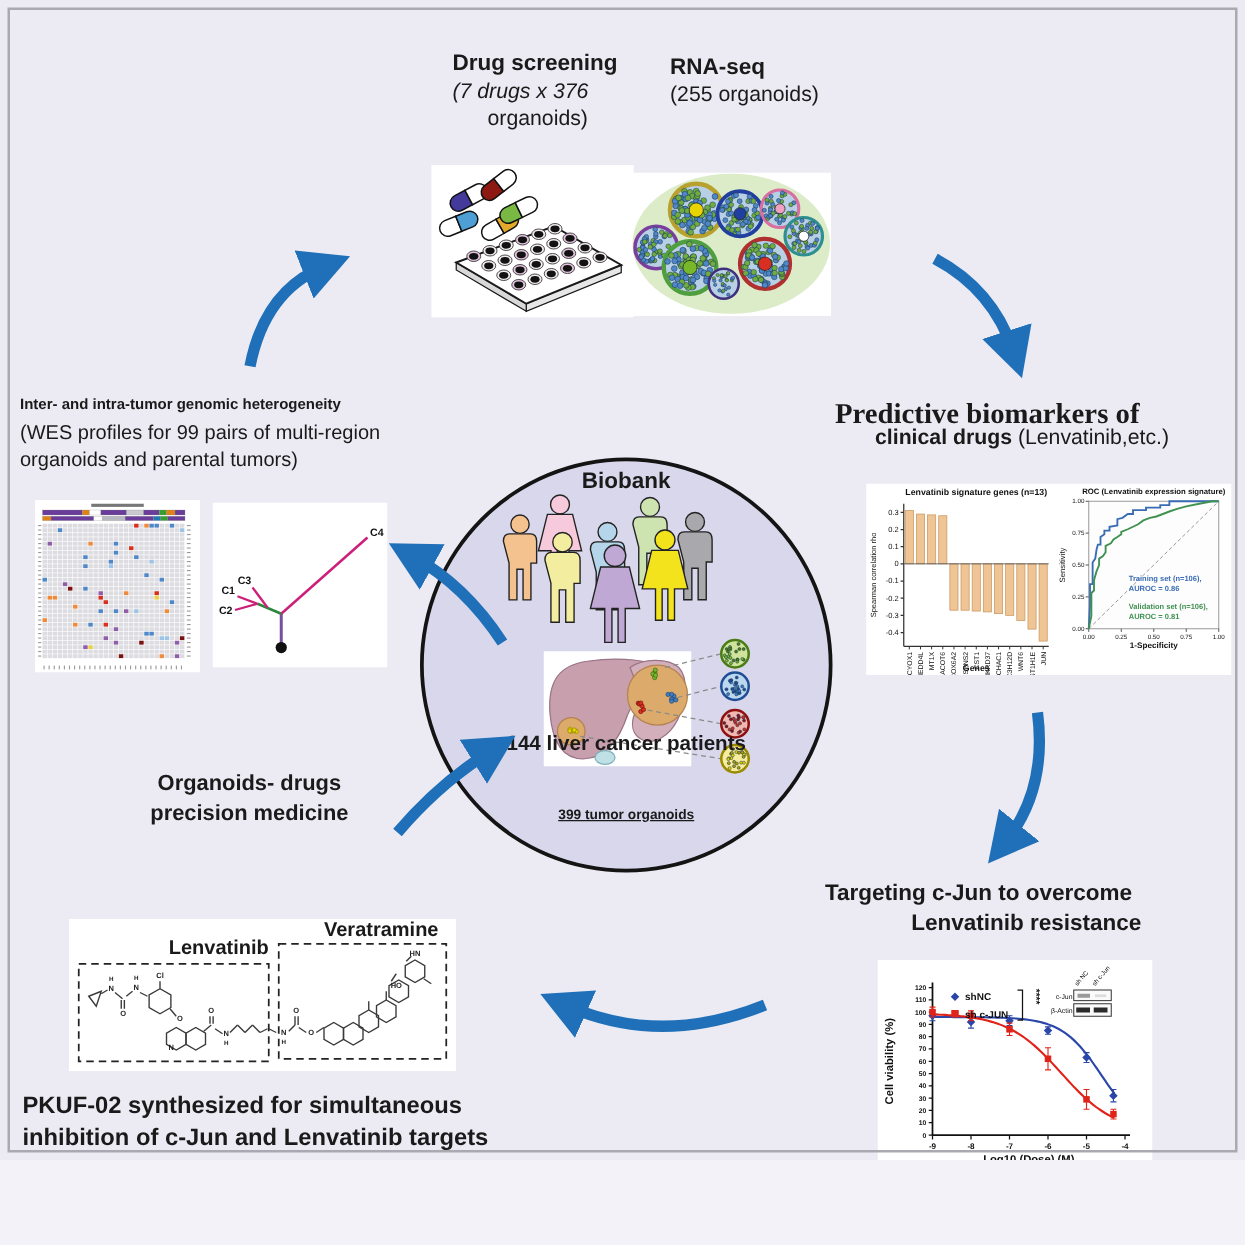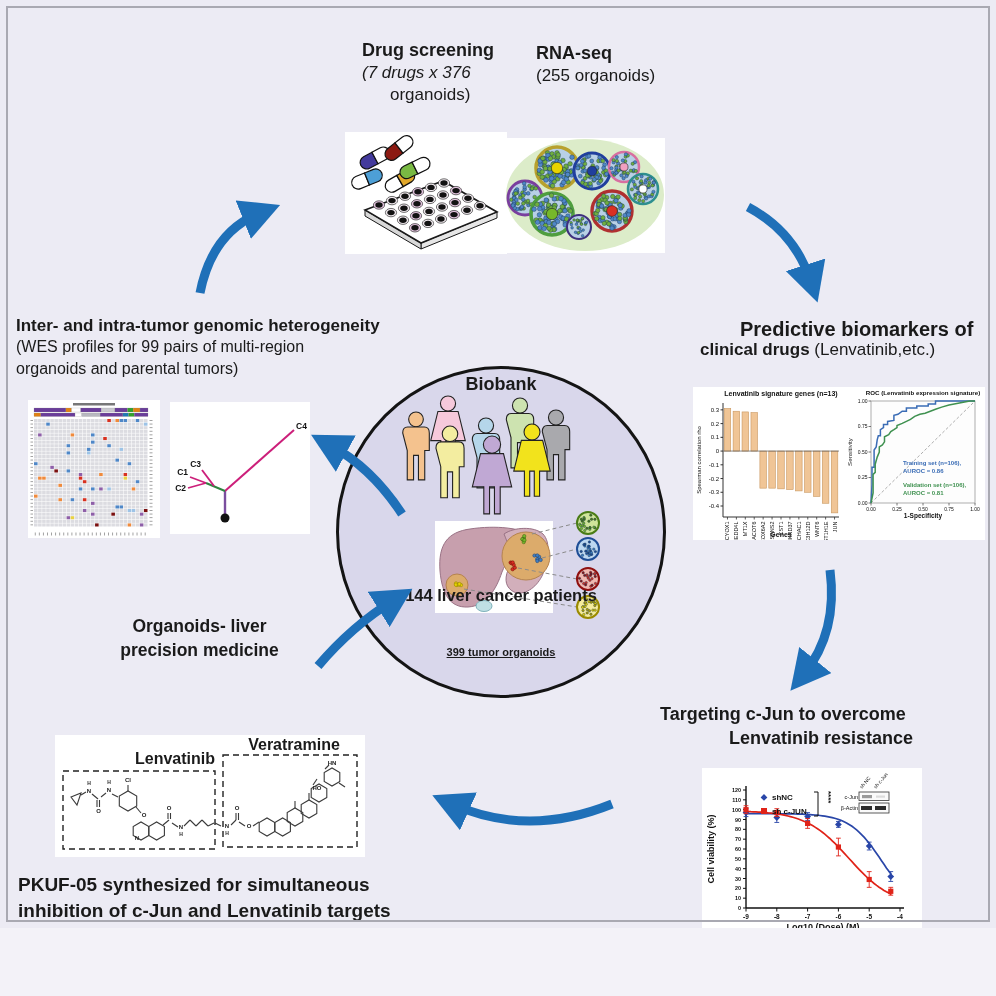--- a/index.html
+++ b/index.html
@@ -566,21 +566,21 @@
       <circle cx="148.7332690406738" cy="44.0346265678874" r="1.65" fill="#4f87c7" stroke="#16324f" stroke-width="0.4"></circle>
       <circle cx="129.72991905868602" cy="46.55155473487088" r="1.65" fill="#6fae3e" stroke="#16324f" stroke-width="0.4"></circle>
       <circle cx="148.83107771651763" cy="44.71979755464725" r="1.65" fill="#4f87c7" stroke="#16324f" stroke-width="0.4"></circle>
       <circle cx="136.46386328859427" cy="53.56505380043203" r="1.65" fill="#6fae3e" stroke="#16324f" stroke-width="0.4"></circle>
       <circle cx="148.4458258548596" cy="53.84592409904492" r="1.65" fill="#4f87c7" stroke="#16324f" stroke-width="0.4"></circle>
       <circle cx="132.052131231268" cy="40.37012617273491" r="1.65" fill="#6fae3e" stroke="#16324f" stroke-width="0.4"></circle>
       <circle cx="145.17161332964395" cy="40.79735467543001" r="1.65" fill="#4f87c7" stroke="#16324f" stroke-width="0.4"></circle>
       <circle cx="138" cy="51" r="4.050000000000001" fill="#ffffff" stroke="#222" stroke-width="0.6"></circle>
     </svg>
 
-  <div class="txt b" style="left:16px;top:316px;font-size:17px;">Inter- and intra-tumor genomic heterogeneity</div>
+  <div class="txt b" style="left:16px;top:316px;font-size:12px;">Inter- and intra-tumor genomic heterogeneity</div>
   <div class="txt" style="left:16px;top:338px;font-size:16px;">(WES profiles for 99 pairs of multi-region</div>
   <div class="txt" style="left:16px;top:360px;font-size:16px;">organoids and parental tumors)</div>
   <svg id="heatmap-svg" width="132" height="138" style="left:28px;top:400px;">
       <rect x="0" y="0" width="132" height="138" fill="#fff"></rect>
       <rect x="45" y="3" width="42" height="2.5" fill="#777"></rect>
       <rect x="6" y="8" width="31.92" height="4" fill="#6a3d9a" stroke="#888" stroke-width="0.2"></rect>
       <rect x="37.92" y="8" width="5.7" height="4" fill="#e08214" stroke="#888" stroke-width="0.2"></rect>
       <rect x="43.620000000000005" y="8" width="9.120000000000001" height="4" fill="#ffffff" stroke="#888" stroke-width="0.2"></rect>
       <rect x="52.74000000000001" y="8" width="20.52" height="4" fill="#6a3d9a" stroke="#888" stroke-width="0.2"></rect>
       <rect x="73.26" y="8" width="13.68" height="4" fill="#c9c9cf" stroke="#888" stroke-width="0.2"></rect>
@@ -1533,21 +1533,21 @@
       <line x1="36" y1="81" x2="20" y2="75" stroke="#cc1f7a" stroke-width="1.8"></line>
       <line x1="36" y1="81" x2="18" y2="86" stroke="#cc1f7a" stroke-width="1.8"></line>
       <line x1="44" y1="84" x2="32" y2="68" stroke="#cc1f7a" stroke-width="1.8"></line>
       <circle cx="55" cy="116" r="4.5" fill="#111"></circle>
       <text x="18" y="73" font-size="8.5" fill="#111" font-weight="bold" text-anchor="end">C1</text>
       <text x="16" y="89" font-size="8.5" fill="#111" font-weight="bold" text-anchor="end">C2</text>
       <text x="31" y="65" font-size="8.5" fill="#111" font-weight="bold" text-anchor="end">C3</text>
       <text x="126" y="27" font-size="8.5" fill="#111" font-weight="bold">C4</text>
     </svg>
 
-  <div class="txt b" style="left:740px;top:318px;font-size:20px;">Predictive biomarkers of</div>
+  <div class="txt b" style="left:668px;top:318px;font-size:23px;font-family:Liberation Serif, serif;">Predictive biomarkers of</div>
   <div class="txt" style="left:700px;top:340px;font-size:17px;"><span class="b">clinical drugs</span><span> (Lenvatinib,etc.)</span></div>
   <div class="panel" style="left:693px;top:387px;width:292px;height:153px;">
     <svg id="bar-svg" width="152" height="153" style="left:0;top:0;">
         <text x="88" y="9" font-size="7" fill="#111" font-weight="bold" text-anchor="middle">Lenvatinib signature genes (n=13)</text>
         <line x1="30" y1="16" x2="30" y2="130" stroke="#333" stroke-width="1"></line>
         <line x1="30" y1="130" x2="146" y2="130" stroke="#333" stroke-width="1"></line>
         <line x1="27.5" y1="22.867469879518072" x2="30" y2="22.867469879518072" stroke="#333" stroke-width="1"></line>
         <text x="26" y="24.867469879518072" font-size="6" fill="#111" text-anchor="end">0.3</text>
         <line x1="27.5" y1="36.602409638554214" x2="30" y2="36.602409638554214" stroke="#333" stroke-width="1"></line>
         <text x="26" y="38.602409638554214" font-size="6" fill="#111" text-anchor="end">0.2</text>
@@ -1783,21 +1783,21 @@
       <circle cx="247.05356699401526" cy="244.51401998574522" r="1.21" fill="#b0a000" stroke="#16324f" stroke-width="0.4"></circle>
       <circle cx="259.1122099997131" cy="244.13102823536508" r="1.21" fill="#e8d400" stroke="#16324f" stroke-width="0.4"></circle>
       <circle cx="255.17596918683378" cy="236.24403137437636" r="1.21" fill="#b0a000" stroke="#16324f" stroke-width="0.4"></circle>
       <circle cx="246.6401390596059" cy="241.28690298109314" r="1.21" fill="#e8d400" stroke="#16324f" stroke-width="0.4"></circle>
       <circle cx="257.870360212504" cy="235.981910435061" r="1.21" fill="#b0a000" stroke="#16324f" stroke-width="0.4"></circle>
     </svg>
   <div class="txt b" style="left:336px;top:374px;width:330px;text-align:center;font-size:18px;">Biobank</div>
   <div class="txt b" style="left:336px;top:586px;width:330px;text-align:center;font-size:16.5px;">144 liver cancer patients</div>
   <div class="txt b" style="left:336px;top:646px;width:330px;text-align:center;font-size:11px;text-decoration:underline;">399 tumor organoids</div>
 
-  <div class="txt b" style="left:92px;top:616px;width:215px;text-align:center;font-size:17.5px;">Organoids- liver</div>
+  <div class="txt b" style="left:92px;top:616px;width:215px;text-align:center;font-size:17.5px;">Organoids- drugs</div>
   <div class="txt b" style="left:92px;top:640px;width:215px;text-align:center;font-size:17.5px;">precision medicine</div>
 
   <div class="txt b" style="left:660px;top:704px;width:322px;text-align:left;font-size:18px;">Targeting c-Jun to overcome</div>
   <div class="txt b" style="left:660px;top:728px;width:322px;text-align:center;font-size:18px;">Lenvatinib resistance</div>
   <svg id="dose-svg" width="220" height="168" style="left:702px;top:768px;">
       <rect x="0" y="0" width="220" height="168" fill="#fff"></rect>
       <line x1="44" y1="18" x2="44" y2="140" stroke="#111" stroke-width="1.4"></line>
       <line x1="44" y1="140" x2="202" y2="140" stroke="#111" stroke-width="1.4"></line>
       <line x1="41" y1="140" x2="44" y2="140" stroke="#111" stroke-width="1"></line>
       <text x="39" y="142" font-size="5.4" fill="#111" text-anchor="end" font-weight="bold">0</text>
@@ -1961,22 +1961,22 @@
       <polygon points="284.8,46.5 277.0,51.0 269.2,46.5 269.2,37.5 277.0,33.0 284.8,37.5 " fill="none" stroke="#3a3a3a" stroke-width="1.1"></polygon>
       <line x1="258" y1="50" x2="262" y2="44" stroke="#3a3a3a" stroke-width="1.1"></line>
       <line x1="270" y1="34" x2="274" y2="30" stroke="#3a3a3a" stroke-width="1.1"></line>
       <text x="277" y="30" font-size="6" fill="#222" text-anchor="middle" font-weight="bold">HN</text>
       <text x="262" y="55" font-size="6" fill="#222" text-anchor="middle" font-weight="bold">HO</text>
       <line x1="240" y1="73" x2="240" y2="66" stroke="#3a3a3a" stroke-width="1.1"></line>
       <line x1="254" y1="65" x2="254" y2="58" stroke="#3a3a3a" stroke-width="1.1"></line>
       <line x1="284" y1="48" x2="290" y2="52" stroke="#3a3a3a" stroke-width="1.1"></line>
     </svg>
   <div class="txt b" style="left:63px;top:750px;width:152px;text-align:right;font-size:16px;">Lenvatinib</div>
-  <div class="txt b" style="left:227px;top:736px;width:134px;text-align:center;font-size:16px;">Veratramine</div>
-  <div class="txt b" style="left:18px;top:874px;font-size:19px;">PKUF-05 synthesized for simultaneous</div>
+  <div class="txt b" style="left:238px;top:736px;width:134px;text-align:center;font-size:16px;">Veratramine</div>
+  <div class="txt b" style="left:18px;top:874px;font-size:19px;">PKUF-02 synthesized for simultaneous</div>
   <div class="txt b" style="left:18px;top:900px;font-size:19px;">inhibition of c-Jun and Lenvatinib targets</div>
 
   <svg id="arrows" width="996" height="996" style="left:0;top:0;">
     <defs>
       <marker id="ah" markerWidth="4.6" markerHeight="4.6" refX="2.0" refY="2.3" orient="auto">
         <path d="M0,0 L4.4,2.3 L0,4.6 Z" fill="#1f70b8"></path>
       </marker>
     </defs>
     <path d="M200 293 Q212 232 260 213" fill="none" stroke-width="9" marker-end="url(#ah)" stroke="#1f70b8"></path>
     <path d="M748 207 Q795 232 811 282" fill="none" stroke-width="9" marker-end="url(#ah)" stroke="#1f70b8"></path>

